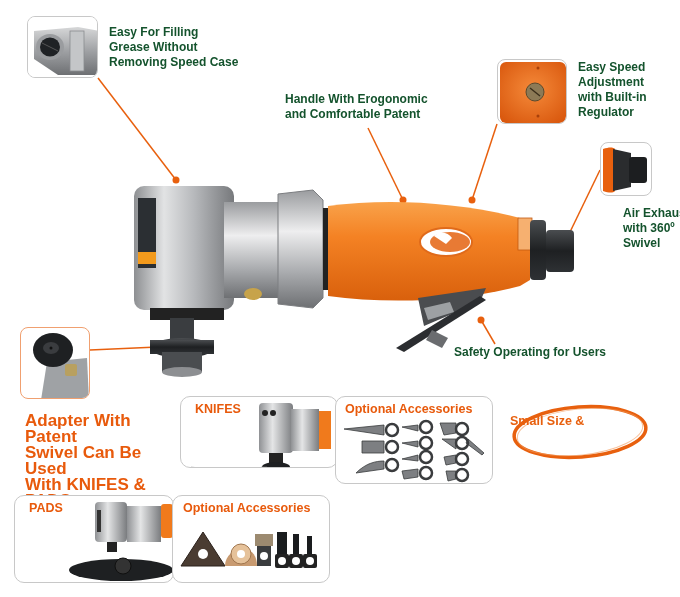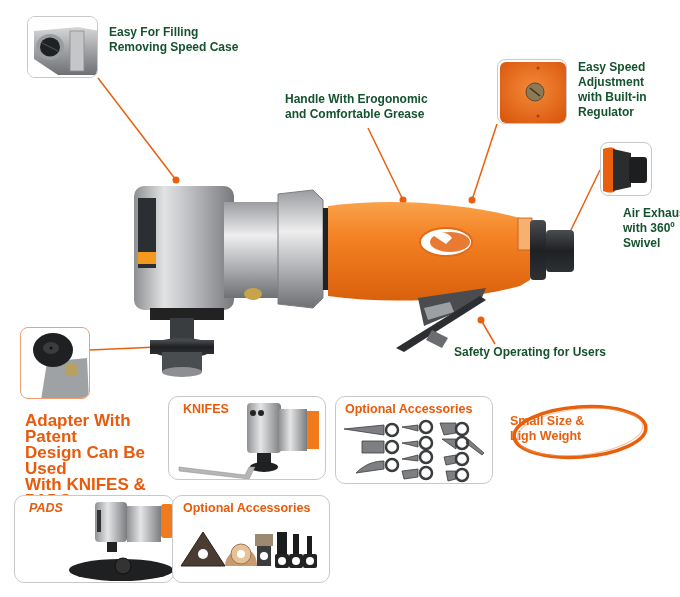--- a/index.html
+++ b/index.html
@@ -111,26 +111,27 @@
     <rect x="0" y="0" width="71" height="62" fill="#ffffff"></rect>
     <path d="M6,14 L50,10 L71,14 L71,58 L30,58 L6,42 Z" fill="url(#gthumb)"></path>
     <ellipse cx="22" cy="30" rx="14" ry="13" fill="#9a9c9f"></ellipse>
     <ellipse cx="22" cy="30" rx="10" ry="9.5" fill="#1f2225"></ellipse>
     <line x1="14" y1="26" x2="30" y2="34" stroke="#555" stroke-width="1"></line>
     <rect x="42" y="14" width="14" height="40" fill="#c4c6c8" stroke="#8a8c8f" stroke-width="0.8"></rect>
   </svg>
 </div>
 <div class="abs label-gray" style="left:109px;top:25px;width:160px;">
   <div>Easy For Filling</div>
+  <div>Grease Without</div>
   <div>Removing Speed Case</div>
 </div>
 
 <div class="abs label-gray" style="left:285px;top:92px;width:180px;">
   <div>Handle With Erogonomic</div>
-  <div>and Comfortable Grease</div>
+  <div>and Comfortable Patent</div>
 </div>
 
 <div class="thumb" style="left:497px;top:59px;width:70px;height:65px;">
   <svg width="70" height="65" viewBox="0 0 70 65">
     <defs>
       <radialGradient id="sthumb" cx="0.5" cy="0.45" r="0.7">
         <stop offset="0" stop-color="#f58a3a"></stop>
           <stop offset="1" stop-color="#d8560c"></stop>
       </radialGradient>
     </defs>
@@ -169,25 +170,25 @@
   <svg width="70" height="72" viewBox="0 0 70 72">
     <path d="M26,34 L66,30 L68,72 L20,72 Z" fill="#9fa2a5"></path>
     <rect x="44" y="36" width="12" height="12" rx="2" fill="#b8a060"></rect>
     <ellipse cx="32" cy="22" rx="20" ry="17" fill="#1e2022"></ellipse>
     <ellipse cx="30" cy="20" rx="8" ry="6" fill="#3a3c3f"></ellipse>
     <circle cx="30" cy="20" r="1.5" fill="#111"></circle>
   </svg>
 </div>
 <div class="abs label-orange" style="left:25px;top:413px;width:160px;">
   <div>Adapter With Patent</div>
-  <div>Design Can Be Used</div>
+  <div>Swivel Can Be Used</div>
   <div>With KNIFES &amp; PADS</div>
 </div>
 
-<div class="panel" style="left:168px;top:396px;width:158px;height:84px;">
+<div class="panel" style="left:180px;top:396px;width:158px;height:72px;">
   <div class="panel-title" style="left:14px;top:5px;">KNIFES</div>
   <svg class="abs" style="left:0;top:0;" width="158" height="88" viewBox="0 0 158 88">
     <defs>
       <linearGradient id="kst" x1="0" y1="0" x2="1" y2="0">
         <stop offset="0" stop-color="#8f9194"></stop>
           <stop offset="0.4" stop-color="#e4e5e6"></stop>
           <stop offset="1" stop-color="#7a7c7f"></stop>
       </linearGradient>
     </defs>
     <rect x="78" y="6" width="34" height="50" rx="4" fill="url(#kst)"></rect>
@@ -235,25 +236,24 @@
   </svg>
 </div>
 
 <div class="abs" style="left:510px;top:402px;width:140px;height:60px;">
   <svg class="abs" style="left:0;top:0;" width="140" height="60" viewBox="0 0 140 60">
     <ellipse cx="70" cy="30" rx="66" ry="25" fill="none" stroke="#e8600e" stroke-width="3.5" transform="rotate(-4 70 30)"></ellipse>
     <ellipse cx="70" cy="30" rx="63" ry="23" fill="none" stroke="#f29a5a" stroke-width="1" transform="rotate(-6 70 30)" opacity="0.6"></ellipse>
   </svg>
   <div class="abs" style="left:0;top:12px;width:140px;text-align:left;color:#e8600e;font-weight:bold;font-size:12.5px;line-height:15px;">
     <div>Small Size &amp;</div>
-    <div>Ligh Weight</div>
   </div>
 </div>
 
-<div class="panel" style="left:14px;top:495px;width:160px;height:88px;font-style:italic;">
+<div class="panel" style="left:14px;top:495px;width:160px;height:88px;">
   <div class="panel-title" style="left:14px;top:5px;">PADS</div>
   <svg class="abs" style="left:0;top:0;" width="160" height="88" viewBox="0 0 160 88">
     <defs>
       <linearGradient id="pst" x1="0" y1="0" x2="1" y2="0">
         <stop offset="0" stop-color="#8f9194"></stop>
           <stop offset="0.4" stop-color="#e4e5e6"></stop>
           <stop offset="1" stop-color="#7a7c7f"></stop>
       </linearGradient>
     </defs>
     <rect x="80" y="6" width="32" height="40" rx="4" fill="url(#pst)"></rect>

